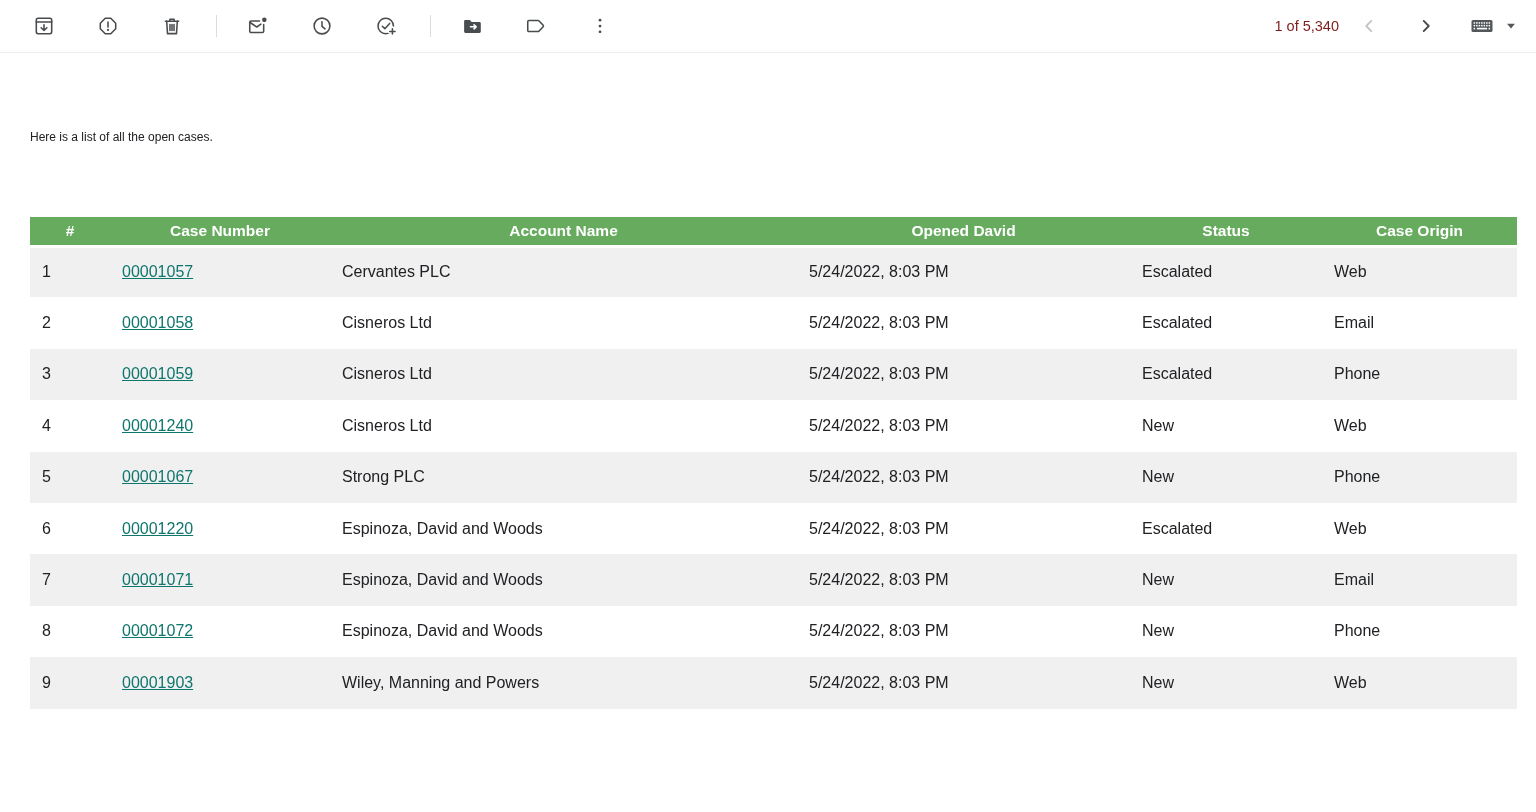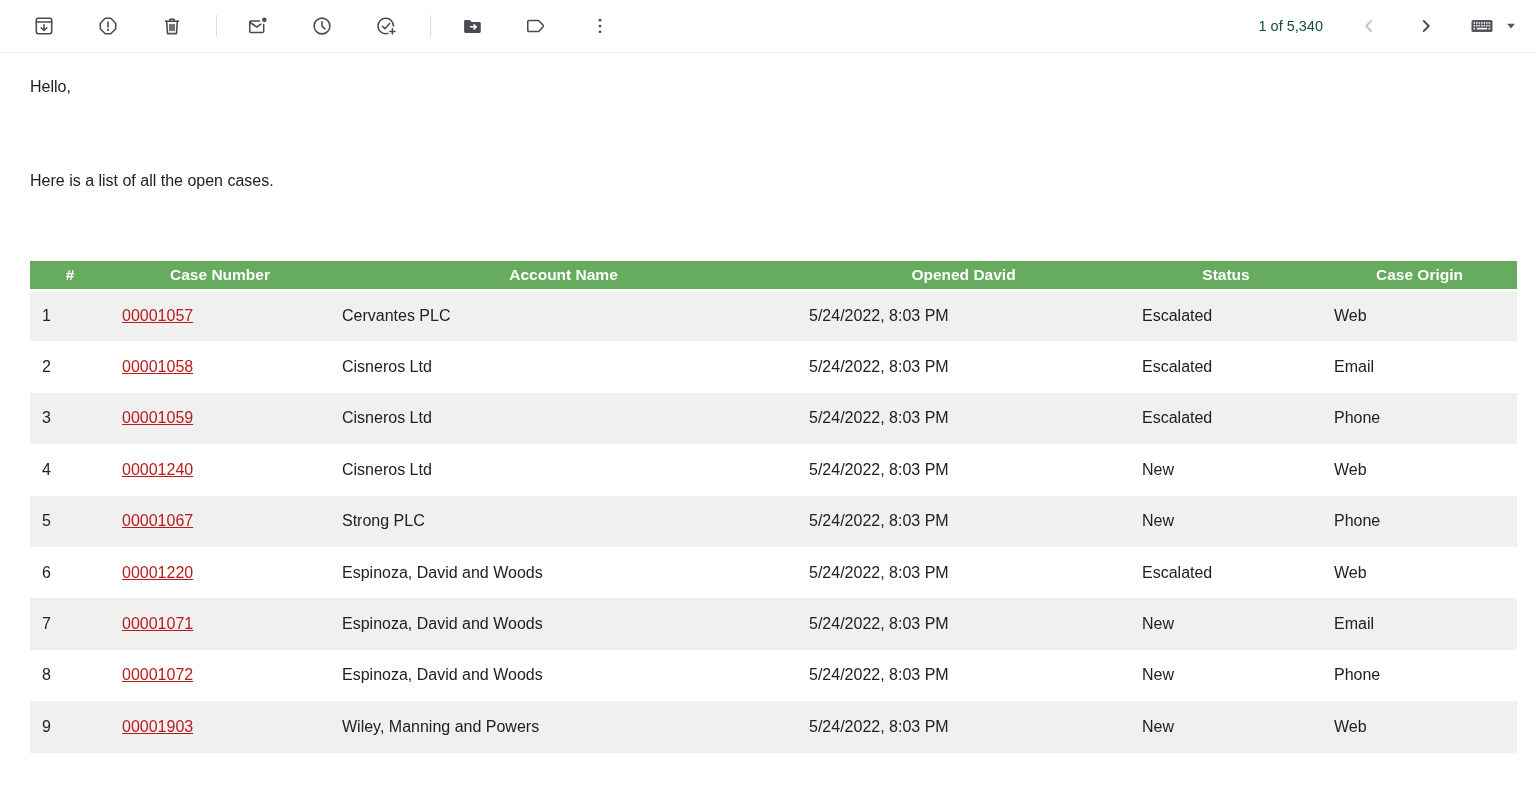--- a/index.html
+++ b/index.html
@@ -19,55 +19,55 @@
     width: 40px; height: 40px; border: none; background: transparent;
     border-radius: 50%; display: flex; align-items: center; justify-content: center;
     margin-right: 24px; padding: 0; cursor: pointer; flex: 0 0 auto;
   }
   .tb-divider {
     width: 1px; height: 22px; background: #dadce0;
     margin: 0 21px 0 0; flex: 0 0 auto;
   }
   .tb-right { margin-left: auto; display: flex; align-items: center; }
   .page-count {
-    font-size: 14.5px; color: #14532d; margin-right: 26px; white-space: nowrap;
+    font-size: 14.5px; color: #7f1d1d; margin-right: 10px; white-space: nowrap;
   }
   .nav-btn {
     width: 40px; height: 40px; border: none; background: transparent;
     border-radius: 50%; display: flex; align-items: center; justify-content: center;
     margin-right: 17px; padding: 0; cursor: pointer;
   }
   .kb-btn {
     border: none; background: transparent; display: flex; align-items: center;
     padding: 0; margin-left: 6px; cursor: pointer;
   }
   .kb-btn .caret { margin-left: 9px; }
   svg { display: block; }
 
   
   .email-body { padding: 0 30px; }
   .greeting { margin: 24px 0 0 0; font-size: 16px; line-height: 20px; }
-  .intro    { margin: 74px 0 0 0; font-size: 16px; line-height: 20px; }
+  .intro    { margin: 74px 0 0 0; font-size: 12px; line-height: 20px; }
 
   
   .cases-table {
     margin-top: 70px; border-collapse: collapse; table-layout: fixed;
     width: 1487px;
   }
   .cases-table thead th {
     background: #66ab5e; color: #ffffff; font-weight: bold;
     font-size: 15.5px; height: 29px; text-align: center; padding: 0;
     border-bottom: 3px solid #ffffff;
   }
   .cases-table tbody td {
     height: 51.4px; font-size: 16px; padding: 0 4px 0 12px;
     white-space: nowrap; overflow: hidden; vertical-align: middle;
   }
   .cases-table tbody tr:nth-child(odd) { background: #f0f0f0; }
-  .case-link { color: #b91c1c; text-decoration: underline; cursor: pointer; }
+  .case-link { color: #0f766e; text-decoration: underline; cursor: pointer; }
 </style>
 </head>
 <body>
 
 <div class="toolbar">
   <button class="tb-btn">
     <span>
       <svg viewBox="0 0 24 24" width="22" height="22" stroke="#494c4e" fill="none" stroke-width="1.7" stroke-linecap="round" stroke-linejoin="round">
         <rect x="3.6" y="3.6" width="16.8" height="16.8" rx="2"></rect>
         <line x1="3.6" y1="7.6" x2="20.4" y2="7.6"></line>
@@ -196,21 +196,20 @@
       <span class="caret">
         <svg viewBox="0 0 16 16" width="14" height="14" fill="#54575a">
           <path d="M3.5 5.5h9L8 10.8z"></path>
         </svg>
       </span>
     </button>
   </div>
 </div>
 
 <div class="email-body">
-  <p class="greeting">Hello,</p>
   <p class="intro">Here is a list of all the open cases.</p>
 
   <table class="cases-table">
     <colgroup>
       <col style="width:80px">
         <col style="width:220px">
         <col style="width:467px">
       <col style="width:333px">
         <col style="width:192px">
         <col style="width:195px">

